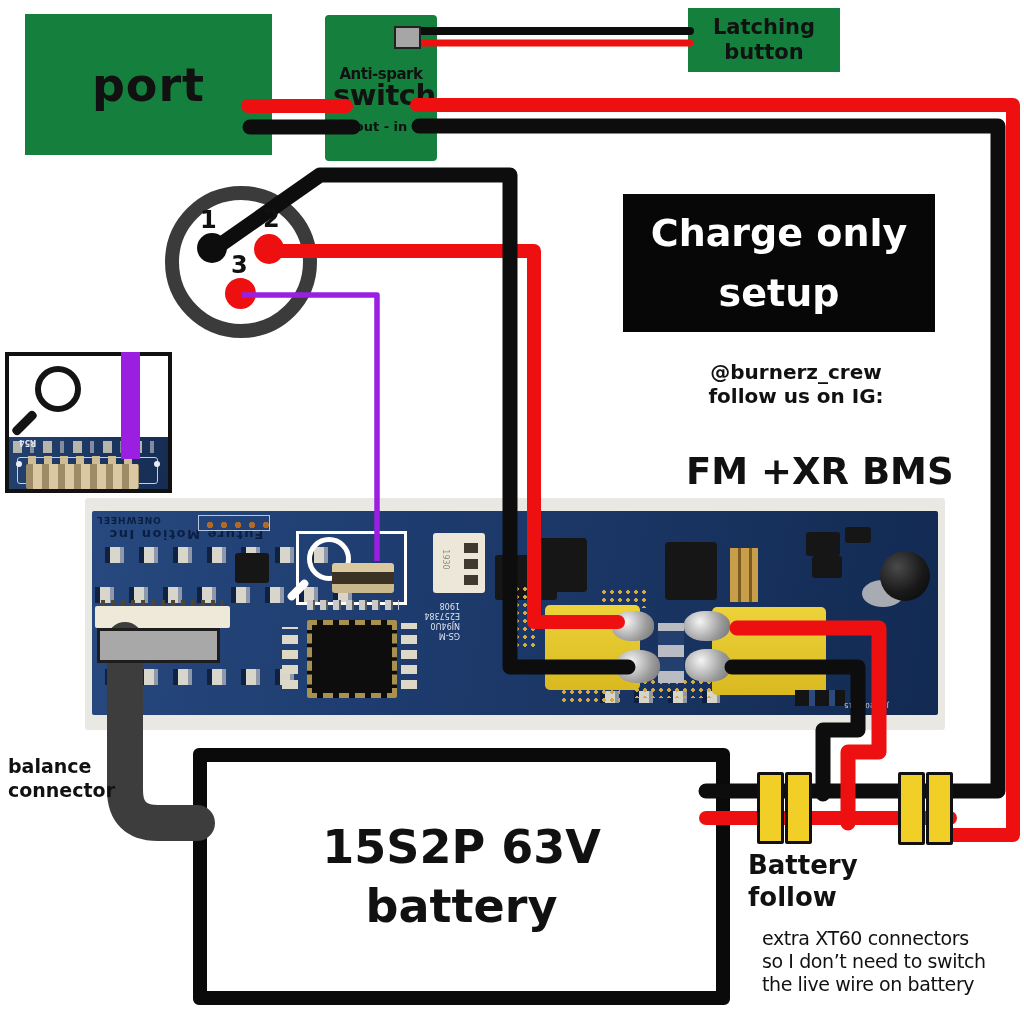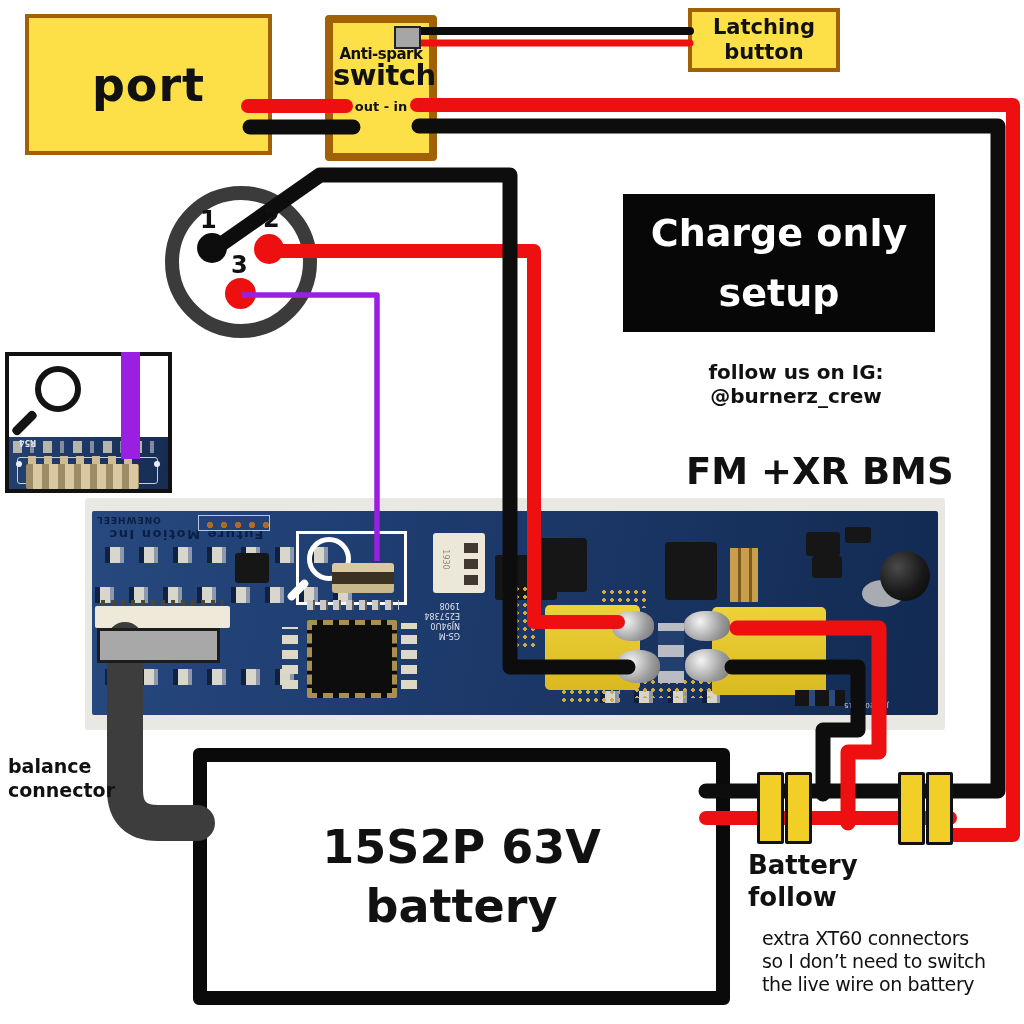--- a/index.html
+++ b/index.html
@@ -4,27 +4,27 @@
 <style>
   * { margin:0; padding:0; box-sizing:border-box; }
   body { background:#ffffff; }
   .stage{
     position:relative; width:1024px; height:1024px; background:#ffffff;
     font-family:"DejaVu Sans", sans-serif; overflow:hidden; color:#111;
   }
   .abs{ position:absolute; }
 
   
-  .wbox{ position:absolute; background:#fde047; border:4px solid #a16207; }
+  .wbox{ position:absolute; background:#15803d; border:4px solid #15803d; }
   .vesc-box{ left:25px; top:14px; width:247px; height:141px;
     display:flex; align-items:center; justify-content:center; }
   .vesc-label{ font-size:46px; font-weight:800; letter-spacing:1px; }
 
   .switch-box{ left:325px; top:15px; width:112px; height:146px; border-width:8px;
-    border-radius:4px; text-align:center; padding-top:22px; }
+    border-radius:4px; text-align:center; padding-top:42px; }
   .switch-l1{ font-size:15px; font-weight:800; letter-spacing:-0.5px; white-space:nowrap; }
   .switch-l2{ font-size:29px; font-weight:800; margin-top:-5px; letter-spacing:-0.5px; }
   .switch-ports{ font-size:13px; font-weight:800; margin-top:7px; }
   .switch-button{ position:absolute; left:394px; top:26px; width:27px; height:23px;
     background:#a6a6a6; border:2px solid #222; }
 
   .latching-box{ left:688px; top:8px; width:152px; height:64px;
     display:flex; flex-direction:column; align-items:center; justify-content:center;
     font-size:21px; line-height:25px; font-weight:800; }
 
@@ -295,22 +295,22 @@
   <div class="xt-pig" style="left:785px;top:772px;width:27px;height:72px;"></div>
   <div class="xt-pig" style="left:898px;top:772px;width:27px;height:73px;"></div>
   <div class="xt-pig" style="left:926px;top:772px;width:27px;height:73px;"></div>
 
   <span class="cp-num cp-num1">1</span>
   <span class="cp-num cp-num2">2</span>
   <span class="cp-num cp-num3">3</span>
 
 
   <div class="abs social">
+    <div>@burnerz_crew</div>
     <div>follow us on IG:</div>
-    <div>@burnerz_crew</div>
   </div>
 
   <div class="abs bms-title">FM +XR BMS</div>
 
   <div class="abs balance-label">
     <div>balance</div>
     <div>connector</div>
   </div>
 
   <div class="abs pigtail-label">

